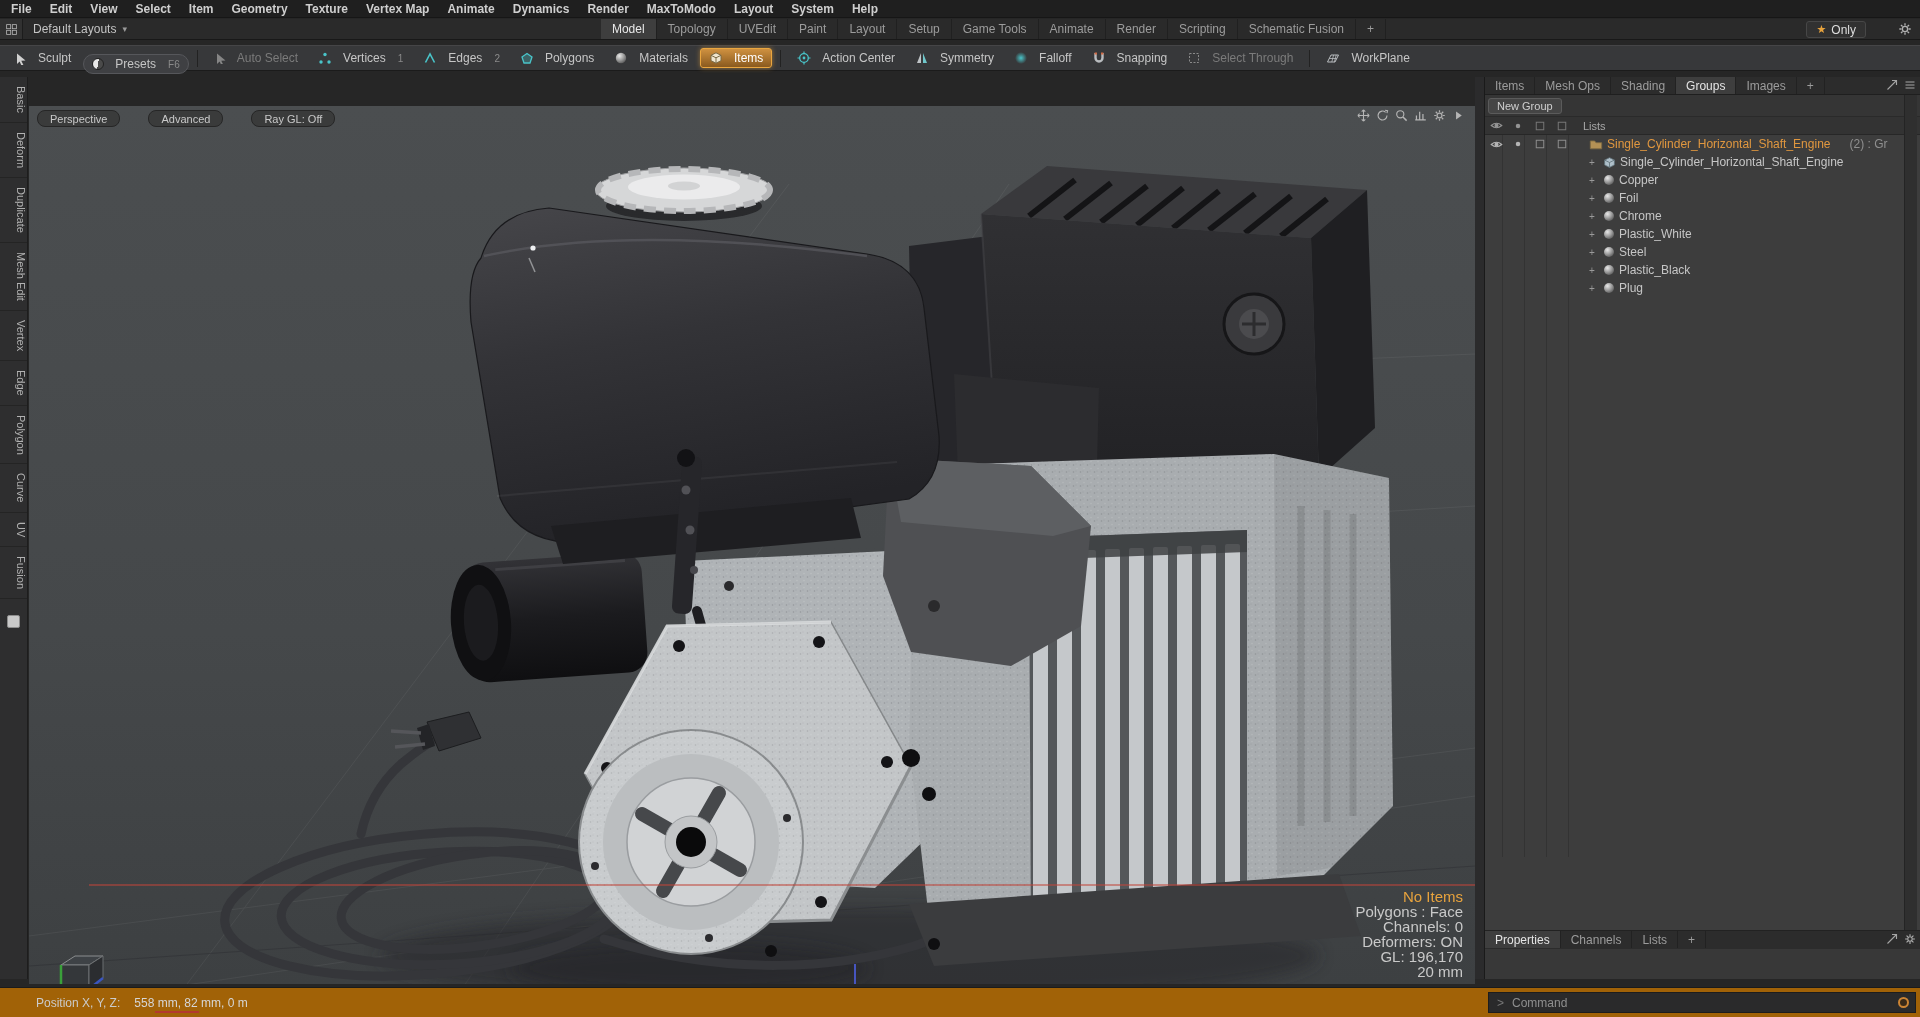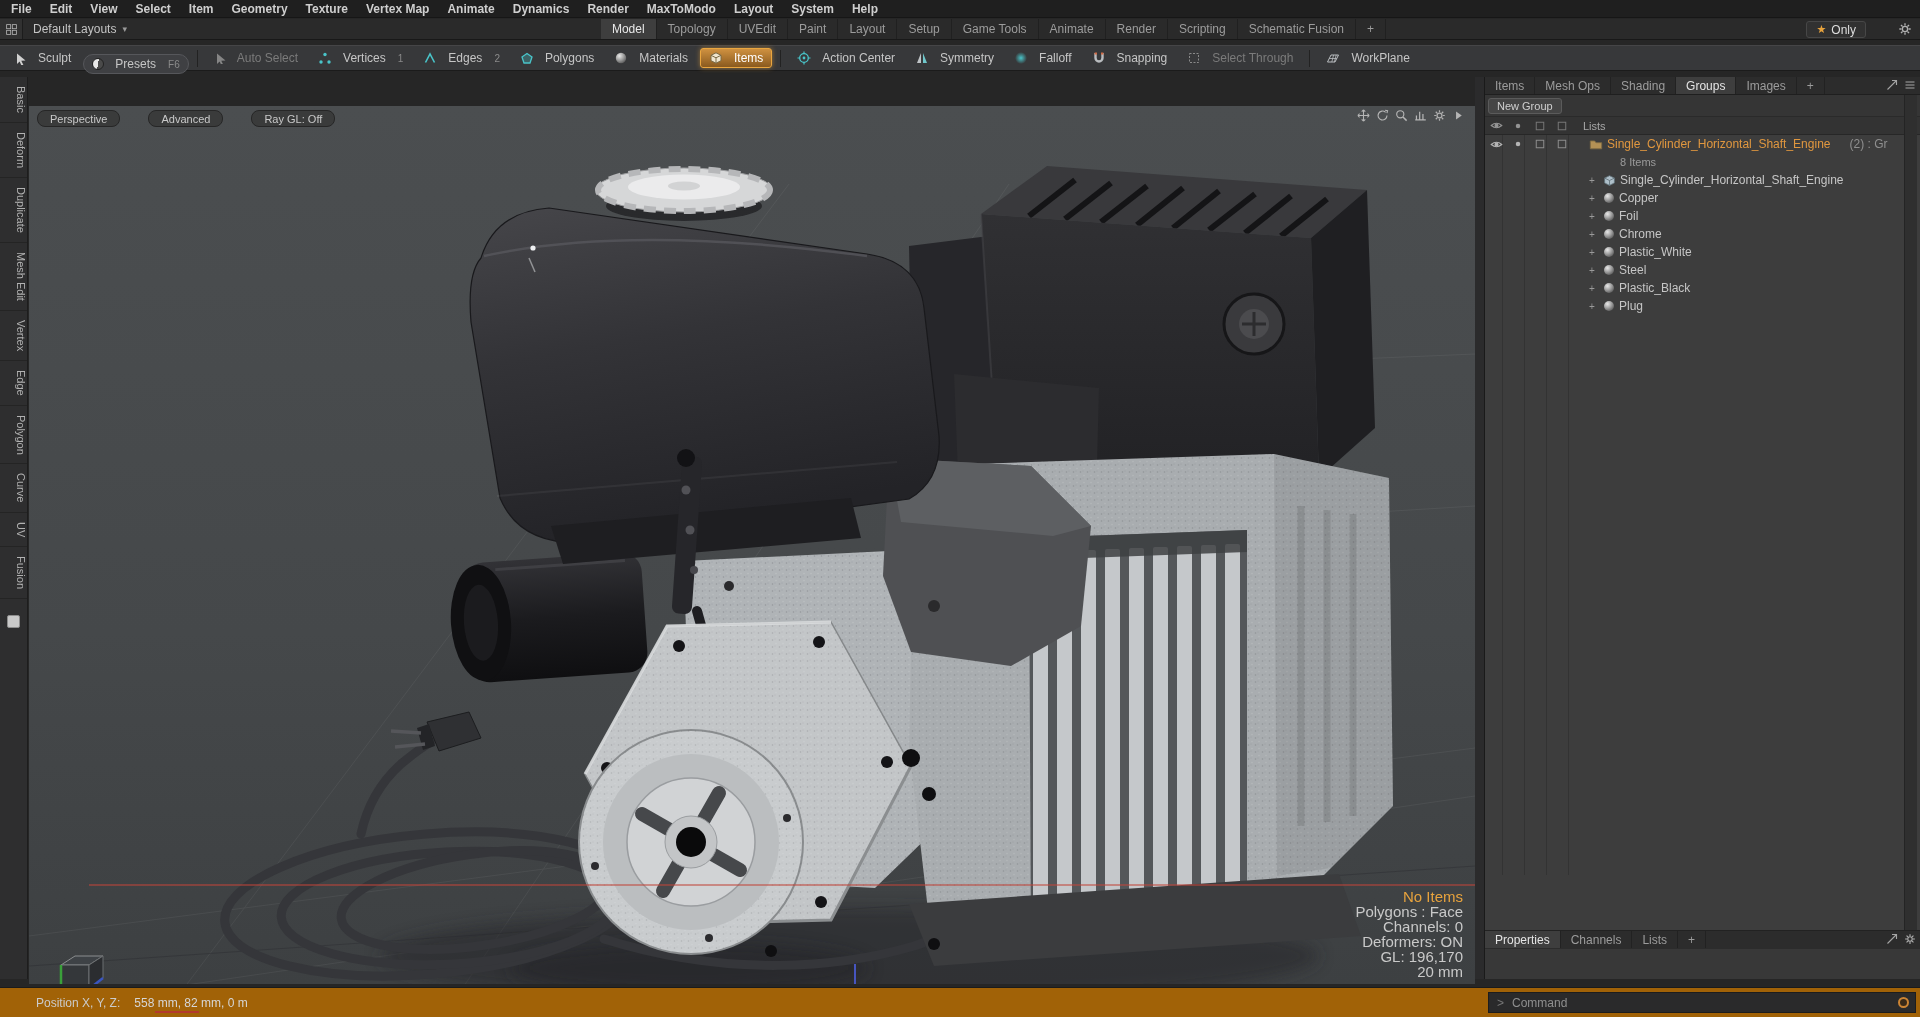--- a/index.html
+++ b/index.html
@@ -685,23 +685,20 @@
             </svg>
           </span>
         <span class="gspacer"></span>
         <svg class="pi" width="14" height="14">
             <use href="#s-folder"></use>
           </svg>
         <span class="lbl-group">Single_Cylinder_Horizontal_Shaft_Engine</span>
         <span class="suffix">(2) : Gr</span>
       </div>
 
-      <div class="trow row-items-count">
-        <span>8 Items</span>
-      </div>
 
       <div class="trow child">
         <span class="expander">+</span>
         <svg class="pi" width="13" height="13">
             <use href="#s-cube"></use>
           </svg>
         <span class="tlabel">Single_Cylinder_Horizontal_Shaft_Engine</span>
       </div>
       <div class="trow child">
         <span class="expander">+</span>

